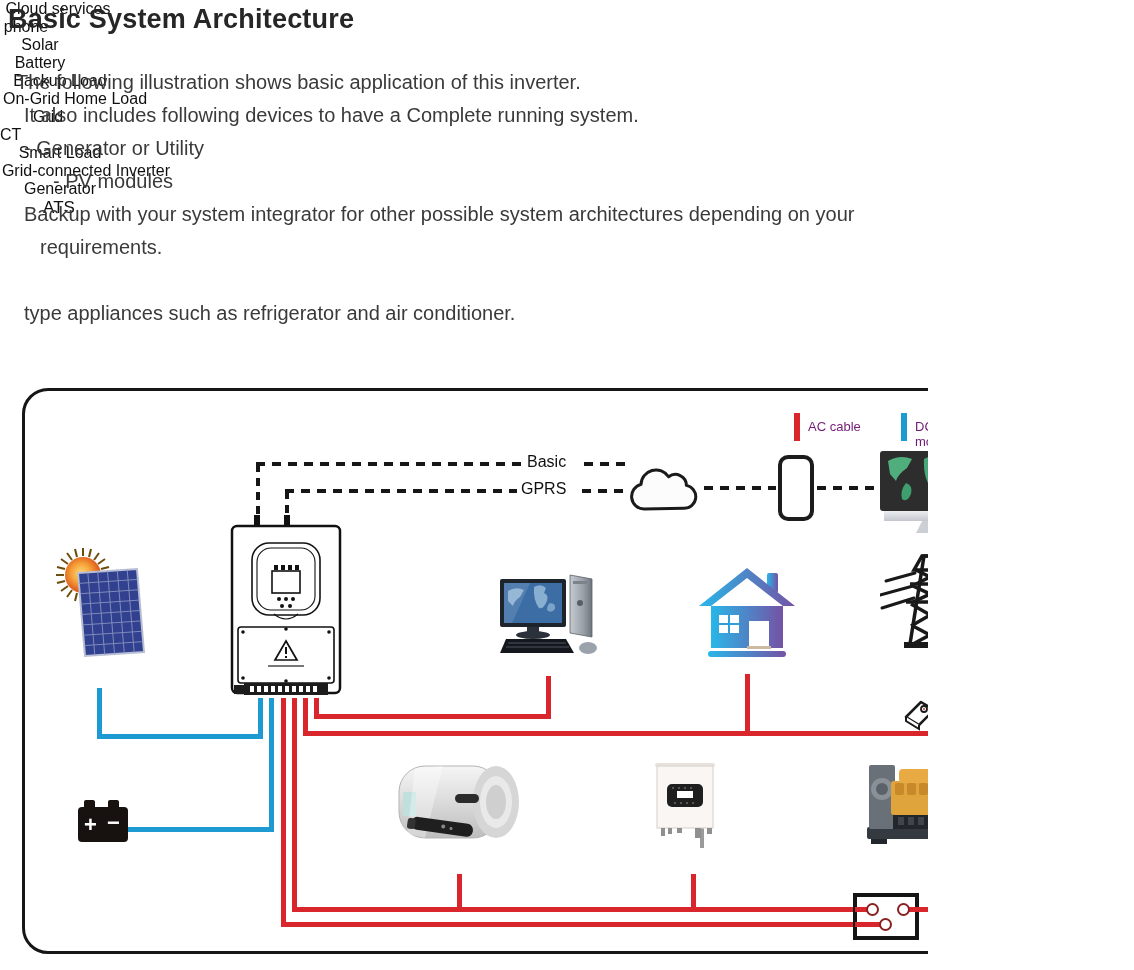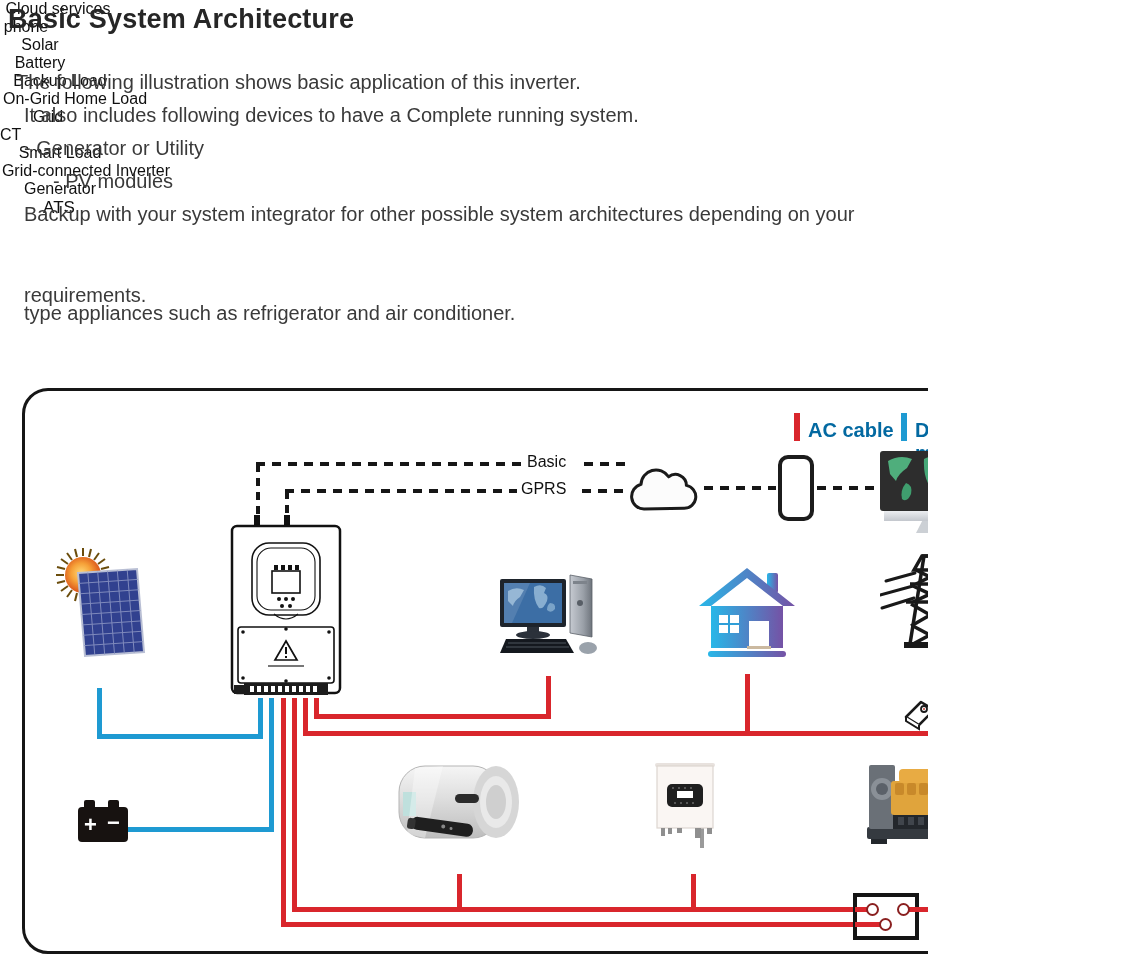--- a/index.html
+++ b/index.html
@@ -13,21 +13,21 @@
   .w{position:absolute;z-index:1;}
   .red{background:var(--ac);}
   .blue{background:var(--dc);}
   .gray{background:#9a9a9a;}
   .dash-h{position:absolute;height:4px;z-index:1;
      background:repeating-linear-gradient(90deg,#161616 0 9px,transparent 9px 16px);}
   .dash-v{position:absolute;width:4px;z-index:1;
      background:repeating-linear-gradient(180deg,#161616 0 8px,transparent 8px 14px);}
   .icon{position:absolute;z-index:2;}
   .swatch{position:absolute;width:6px;height:28px;z-index:2;}
-  .legend-lbl{position:absolute;font-size:20px;color:#0369a1;z-index:2;font-weight:bold;}
+  .legend-lbl{position:absolute;font-size:13px;color:#701a75;z-index:2;}
   .comm-lbl{position:absolute;font-size:16px;color:#101010;background:#fff;padding:0 3px;z-index:2;}
   .phone{position:absolute;width:28px;height:58px;border:4px solid #1c1c1c;border-radius:10px;
      background:#fff;z-index:2;}
   .screen{position:absolute;left:0;top:0;width:98px;height:60px;background:#2d2d2d;border-radius:3px;}
   .monbar{position:absolute;left:4px;top:60px;width:90px;height:10px;
      background:linear-gradient(#eceef1,#c3c7cd);}
   .monstand{position:absolute;left:36px;top:70px;width:28px;height:12px;background:#ccd0d5;
      clip-path:polygon(22% 0,78% 0,100% 100%,0 100%);}
   .ats{position:absolute;width:58px;height:39px;border:4px solid #151515;background:#fff;z-index:2;}
   .term{position:absolute;width:9px;height:9px;border-radius:50%;border:2.5px solid #8a2020;
@@ -41,21 +41,21 @@
 <body>
 
 <div class="page">
 
   <div class="abs title" style="left:8px;top:4px;">Basic System Architecture</div>
   <div class="abs bodyline" style="left:16px;top:66px;">The following illustration shows basic application of this inverter.</div>
   <div class="abs bodyline" style="left:24px;top:99px;">It also includes following devices to have a Complete running system.</div>
   <div class="abs bodyline" style="left:24px;top:132px;">- Generator or Utility</div>
   <div class="abs bodyline" style="left:24px;top:165px;margin-left:29px;">- PV modules</div>
   <div class="abs bodyline" style="left:24px;top:198px;">Backup with your system integrator for other possible system architectures depending on your</div>
-  <div class="abs bodyline" style="left:24px;top:231px;margin-top:48px;">requirements.</div>
+  <div class="abs bodyline" style="left:40px;top:231px;">requirements.</div>
   <div class="abs bodyline" style="left:24px;top:297px;">type appliances such as refrigerator and air conditioner.</div>
 
   <div class="abs frame" style="left:22px;top:388px;width:1005px;height:560px;"></div>
 
   <div class="swatch red" style="left:794px;top:413px;"></div>
   <div class="legend-lbl" style="left:808px;top:419px;">AC cable</div>
   <div class="swatch blue" style="left:901px;top:413px;"></div>
   <div class="legend-lbl" style="left:915px;top:419px;">DC motor</div>
 
   <div class="dash-v" style="left:256px;top:464px;height:62px;"></div>

